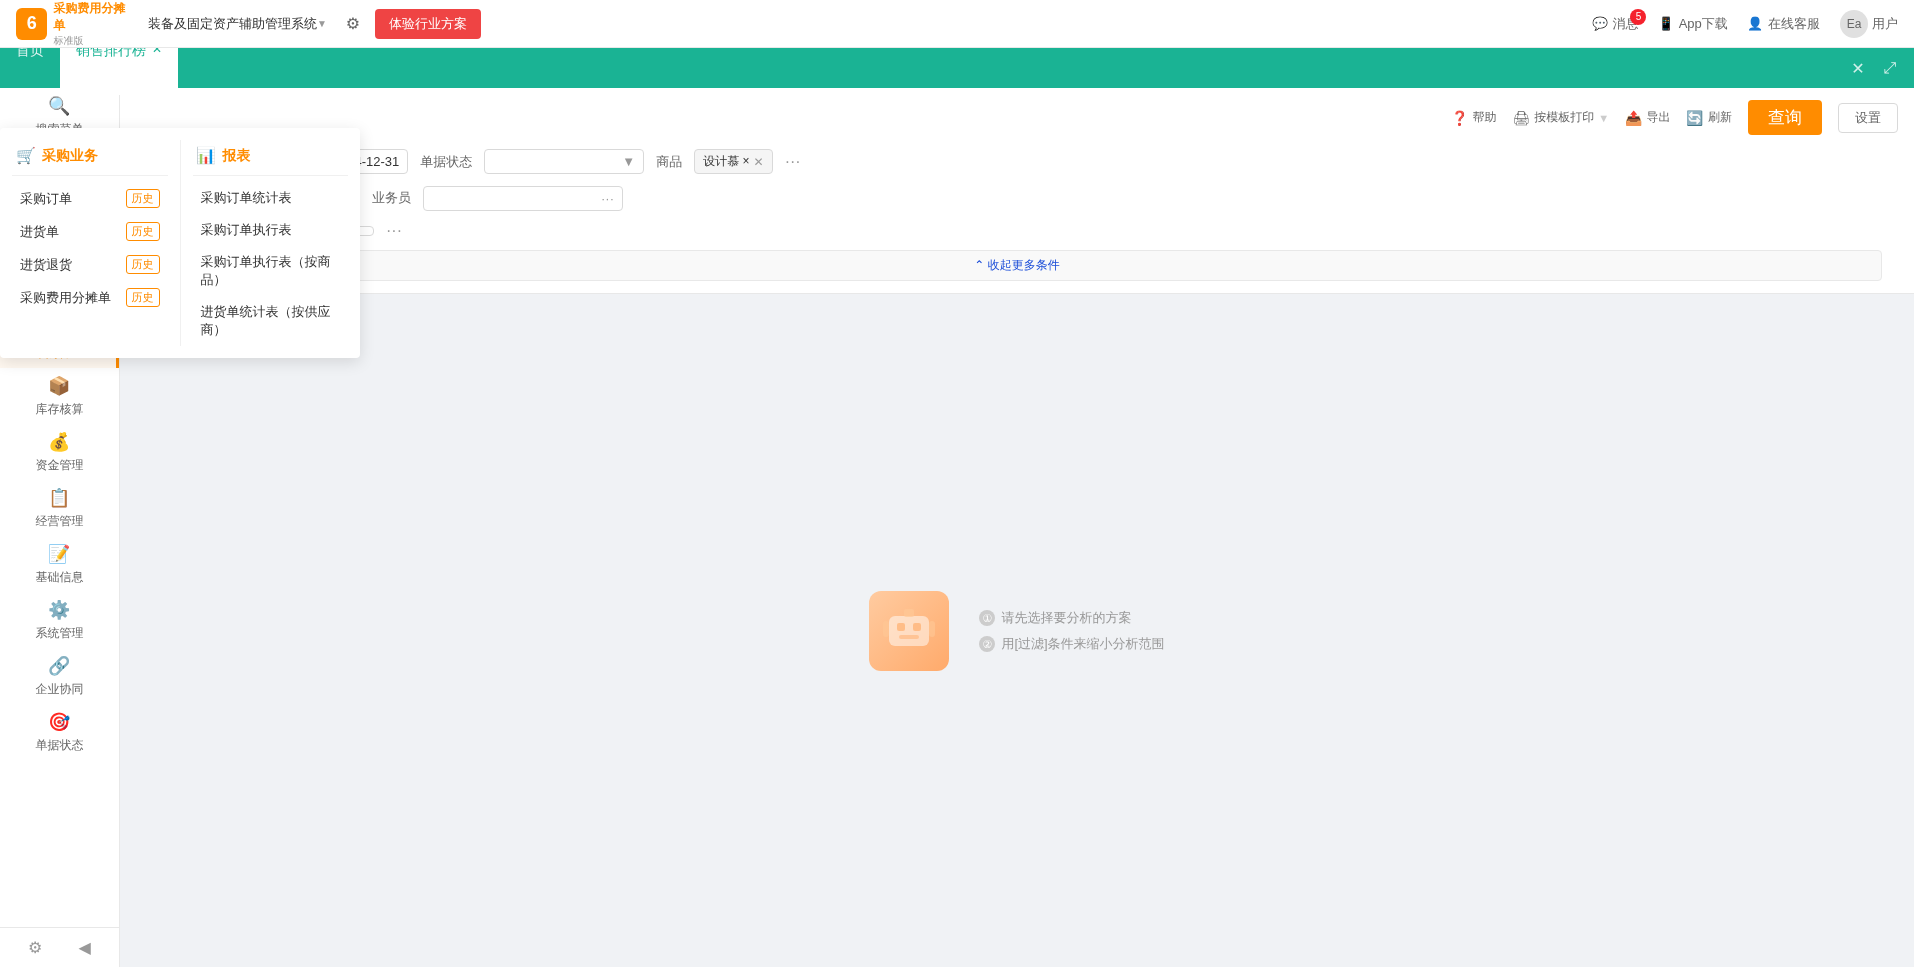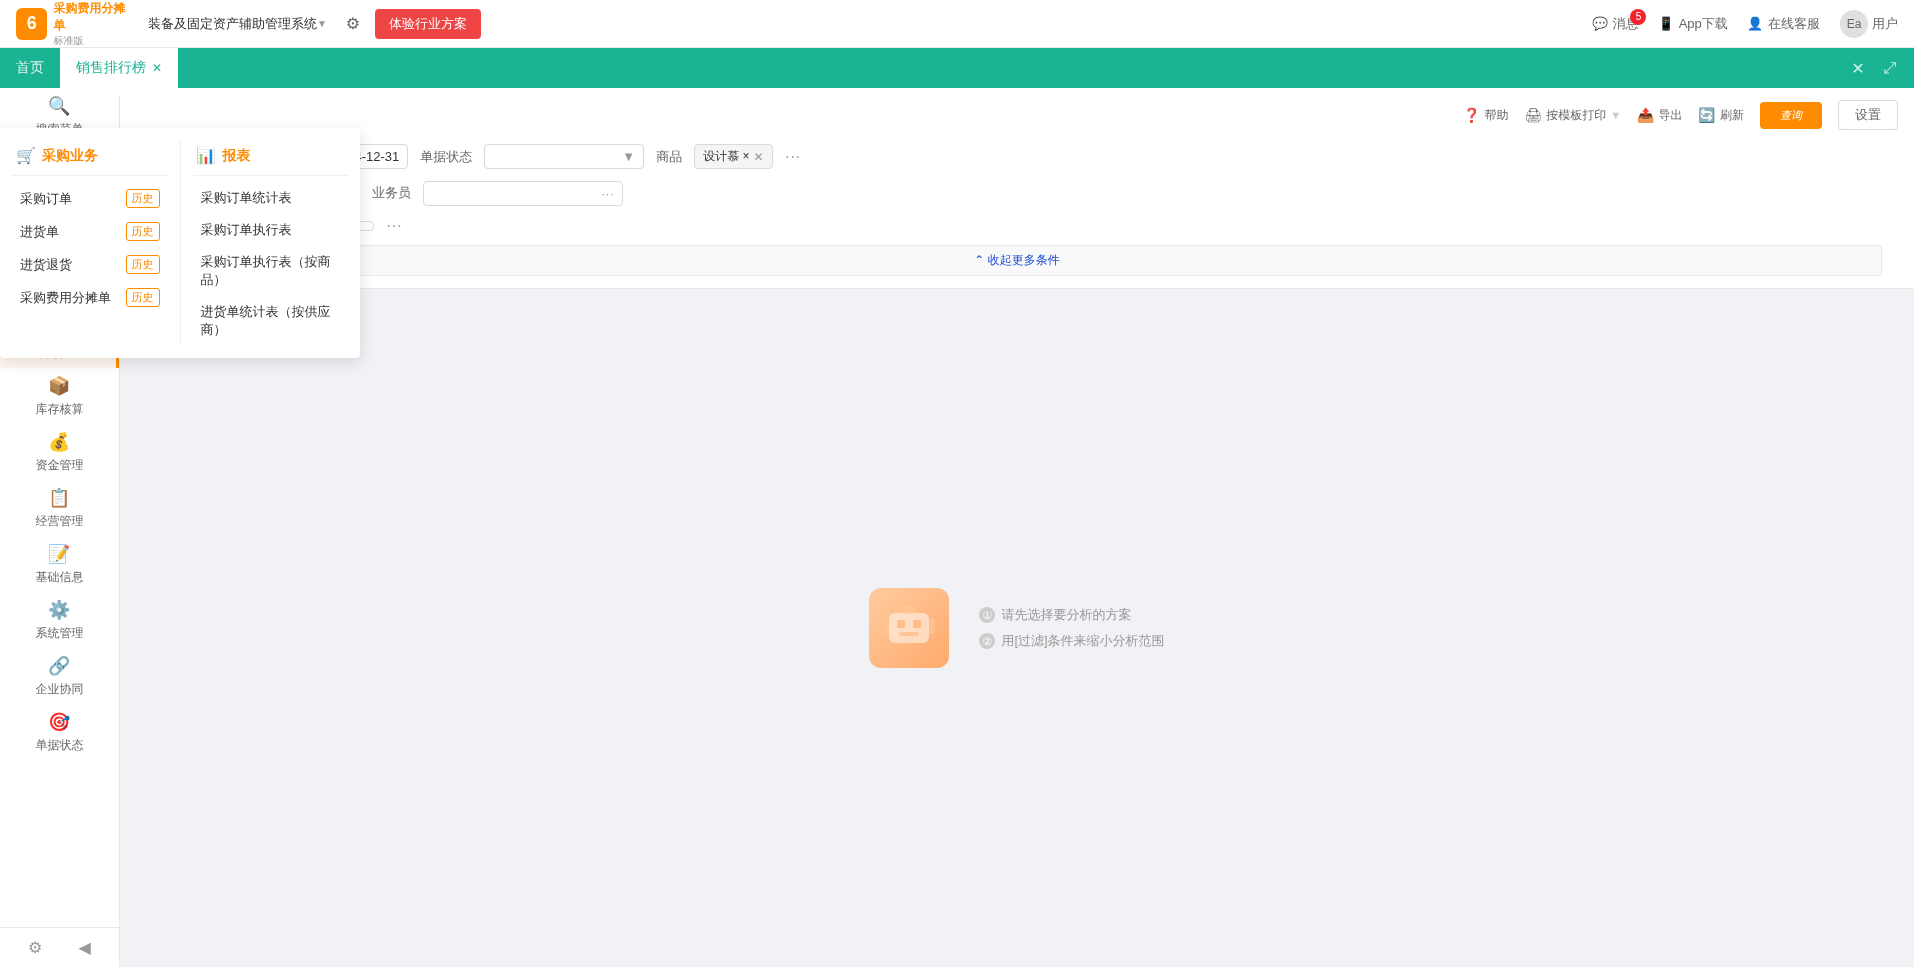--- a/index.html
+++ b/index.html
@@ -83,21 +83,21 @@
     .tabs-bar {
       height: 40px;
       background: #1ab394;
       display: flex;
       align-items: center;
       position: relative;
       z-index: 90;
     }
     .tab-item {
       height: 53px;
-      display: flex; align-items: center;
+      display: flex; 
       padding: 0 16px;
       cursor: pointer;
       font-size: 14px;
       color: rgba(255,255,255,0.85);
       gap: 6px;
     }
     .tab-item.active {
       background: #fff;
       color: #1ab394;
     }
@@ -196,22 +196,21 @@
       cursor: pointer; color: #666; font-size: 12px;
     }
     .toolbar-btn .icon { font-size: 14px; }
     .query-btn {
       background: #ff8c00;
       color: #fff;
       border: none;
       padding: 6px 20px;
       border-radius: 4px;
       cursor: pointer;
-      font-size: 11px;
-      font-style: italic;
+      font-size: 17px;
     }
     .set-btn {
       background: #fff;
       color: #666;
       border: 1px solid #d9d9d9;
       padding: 5px 16px;
       border-radius: 4px;
       cursor: pointer;
       font-size: 13px;
     }

